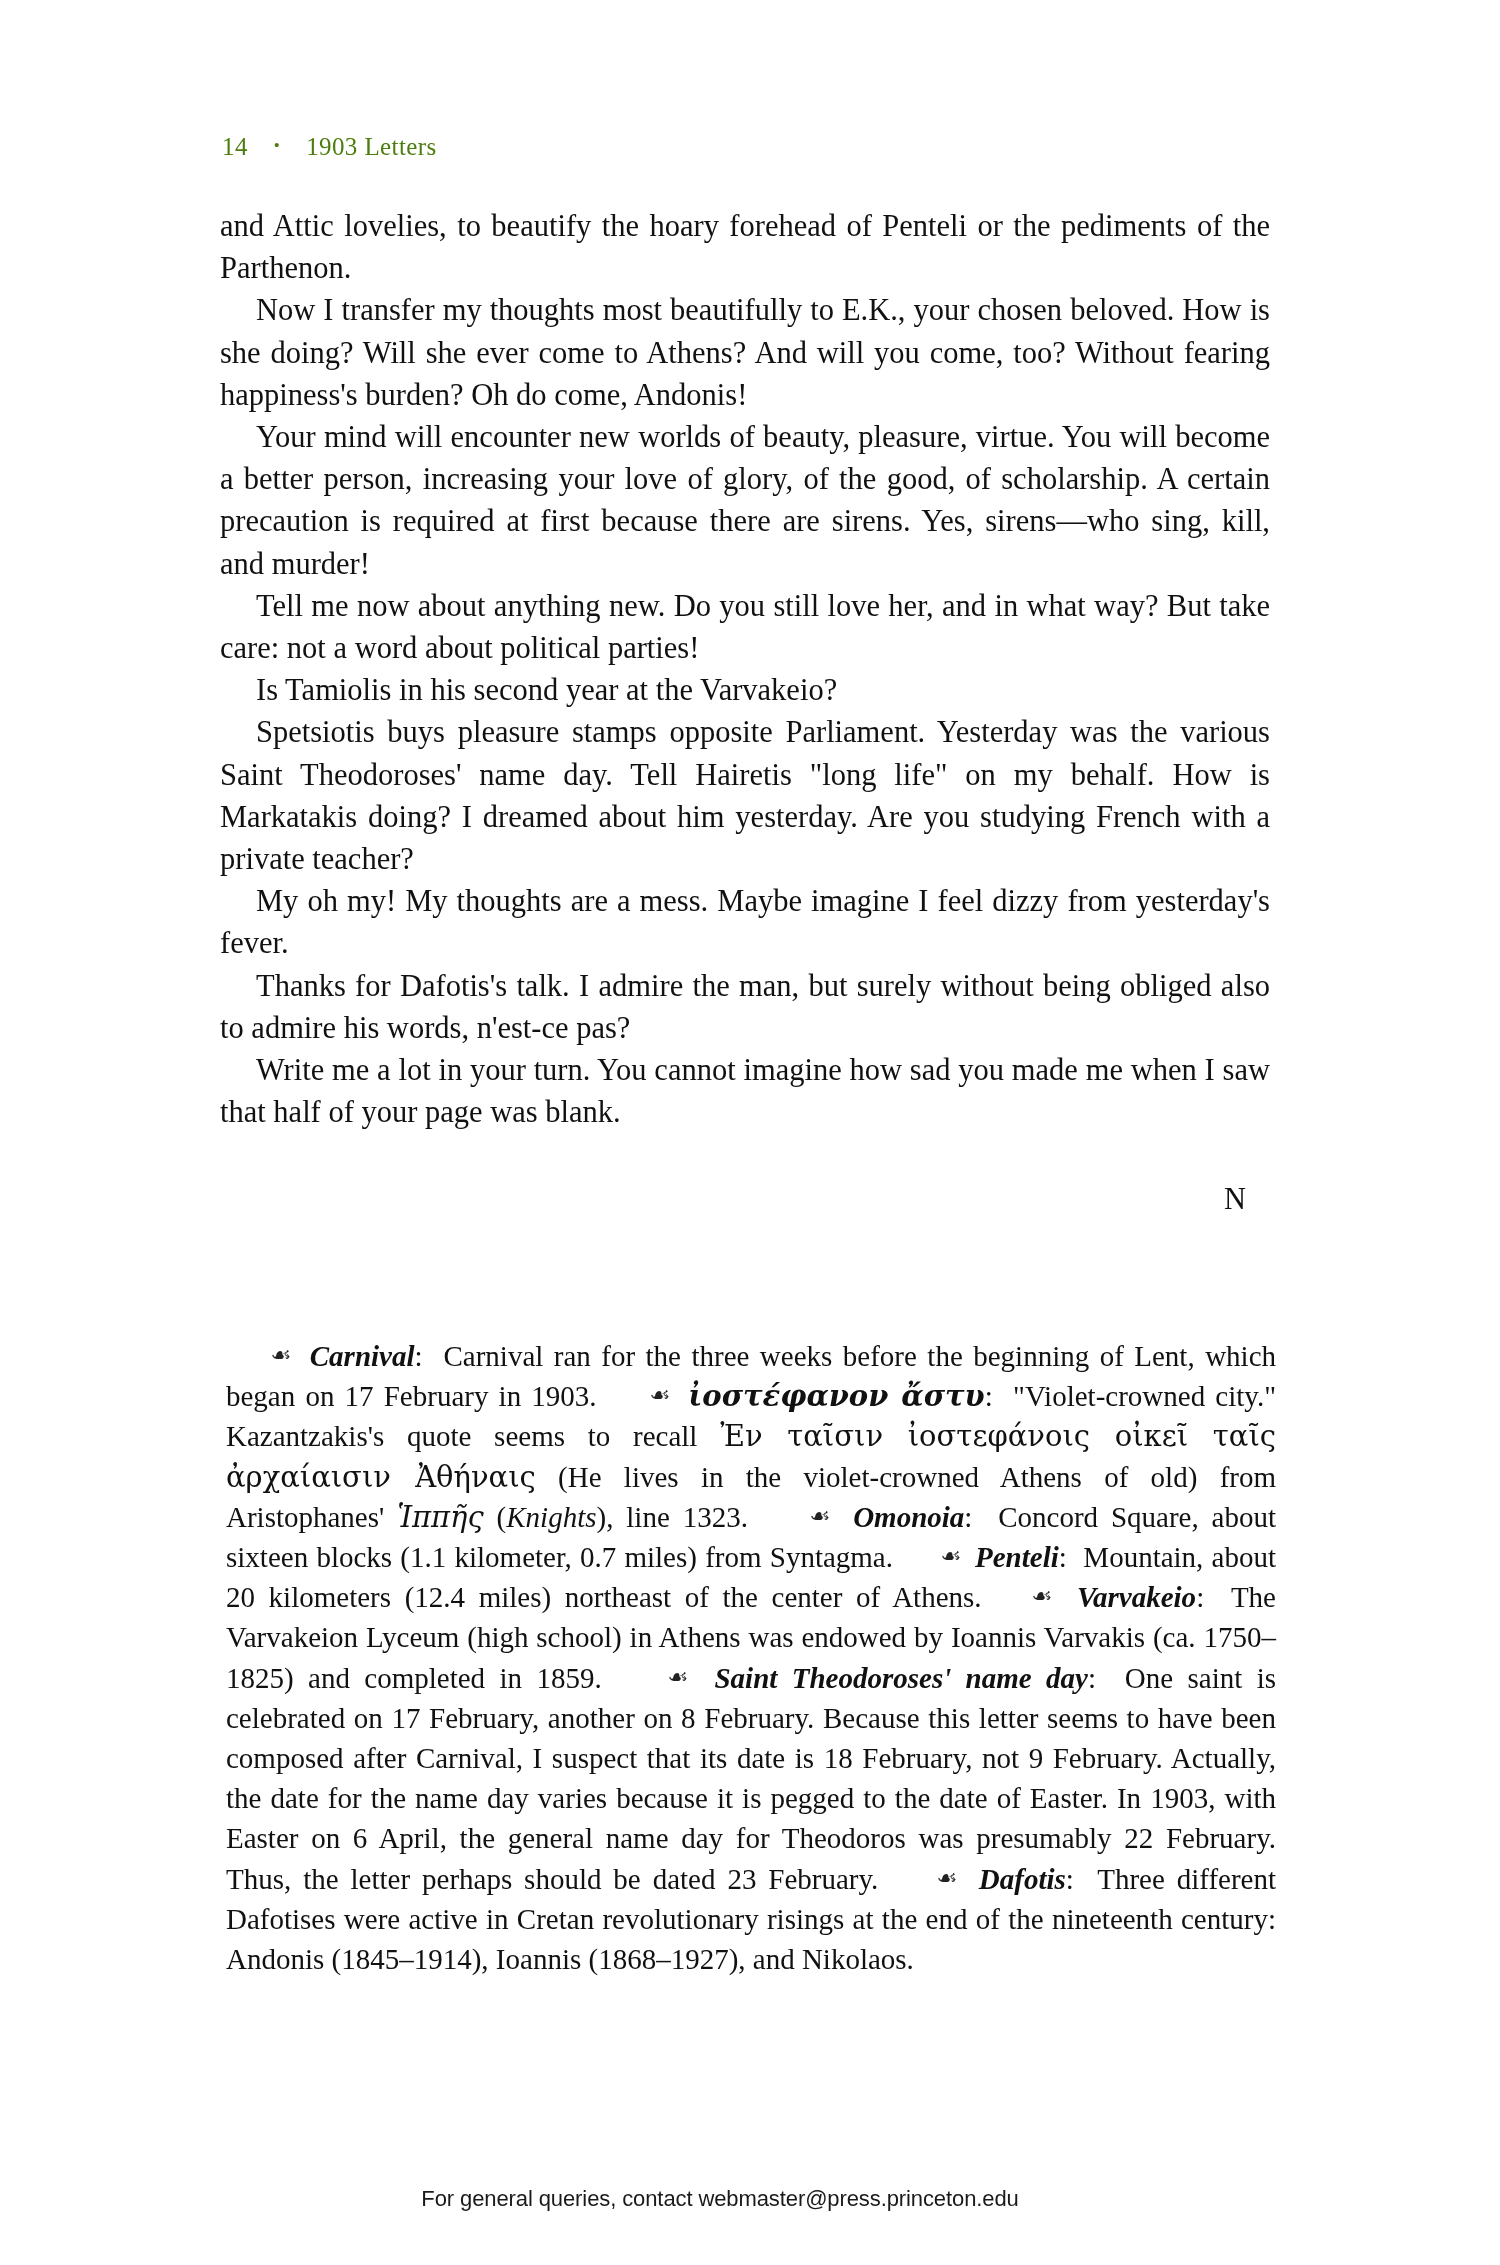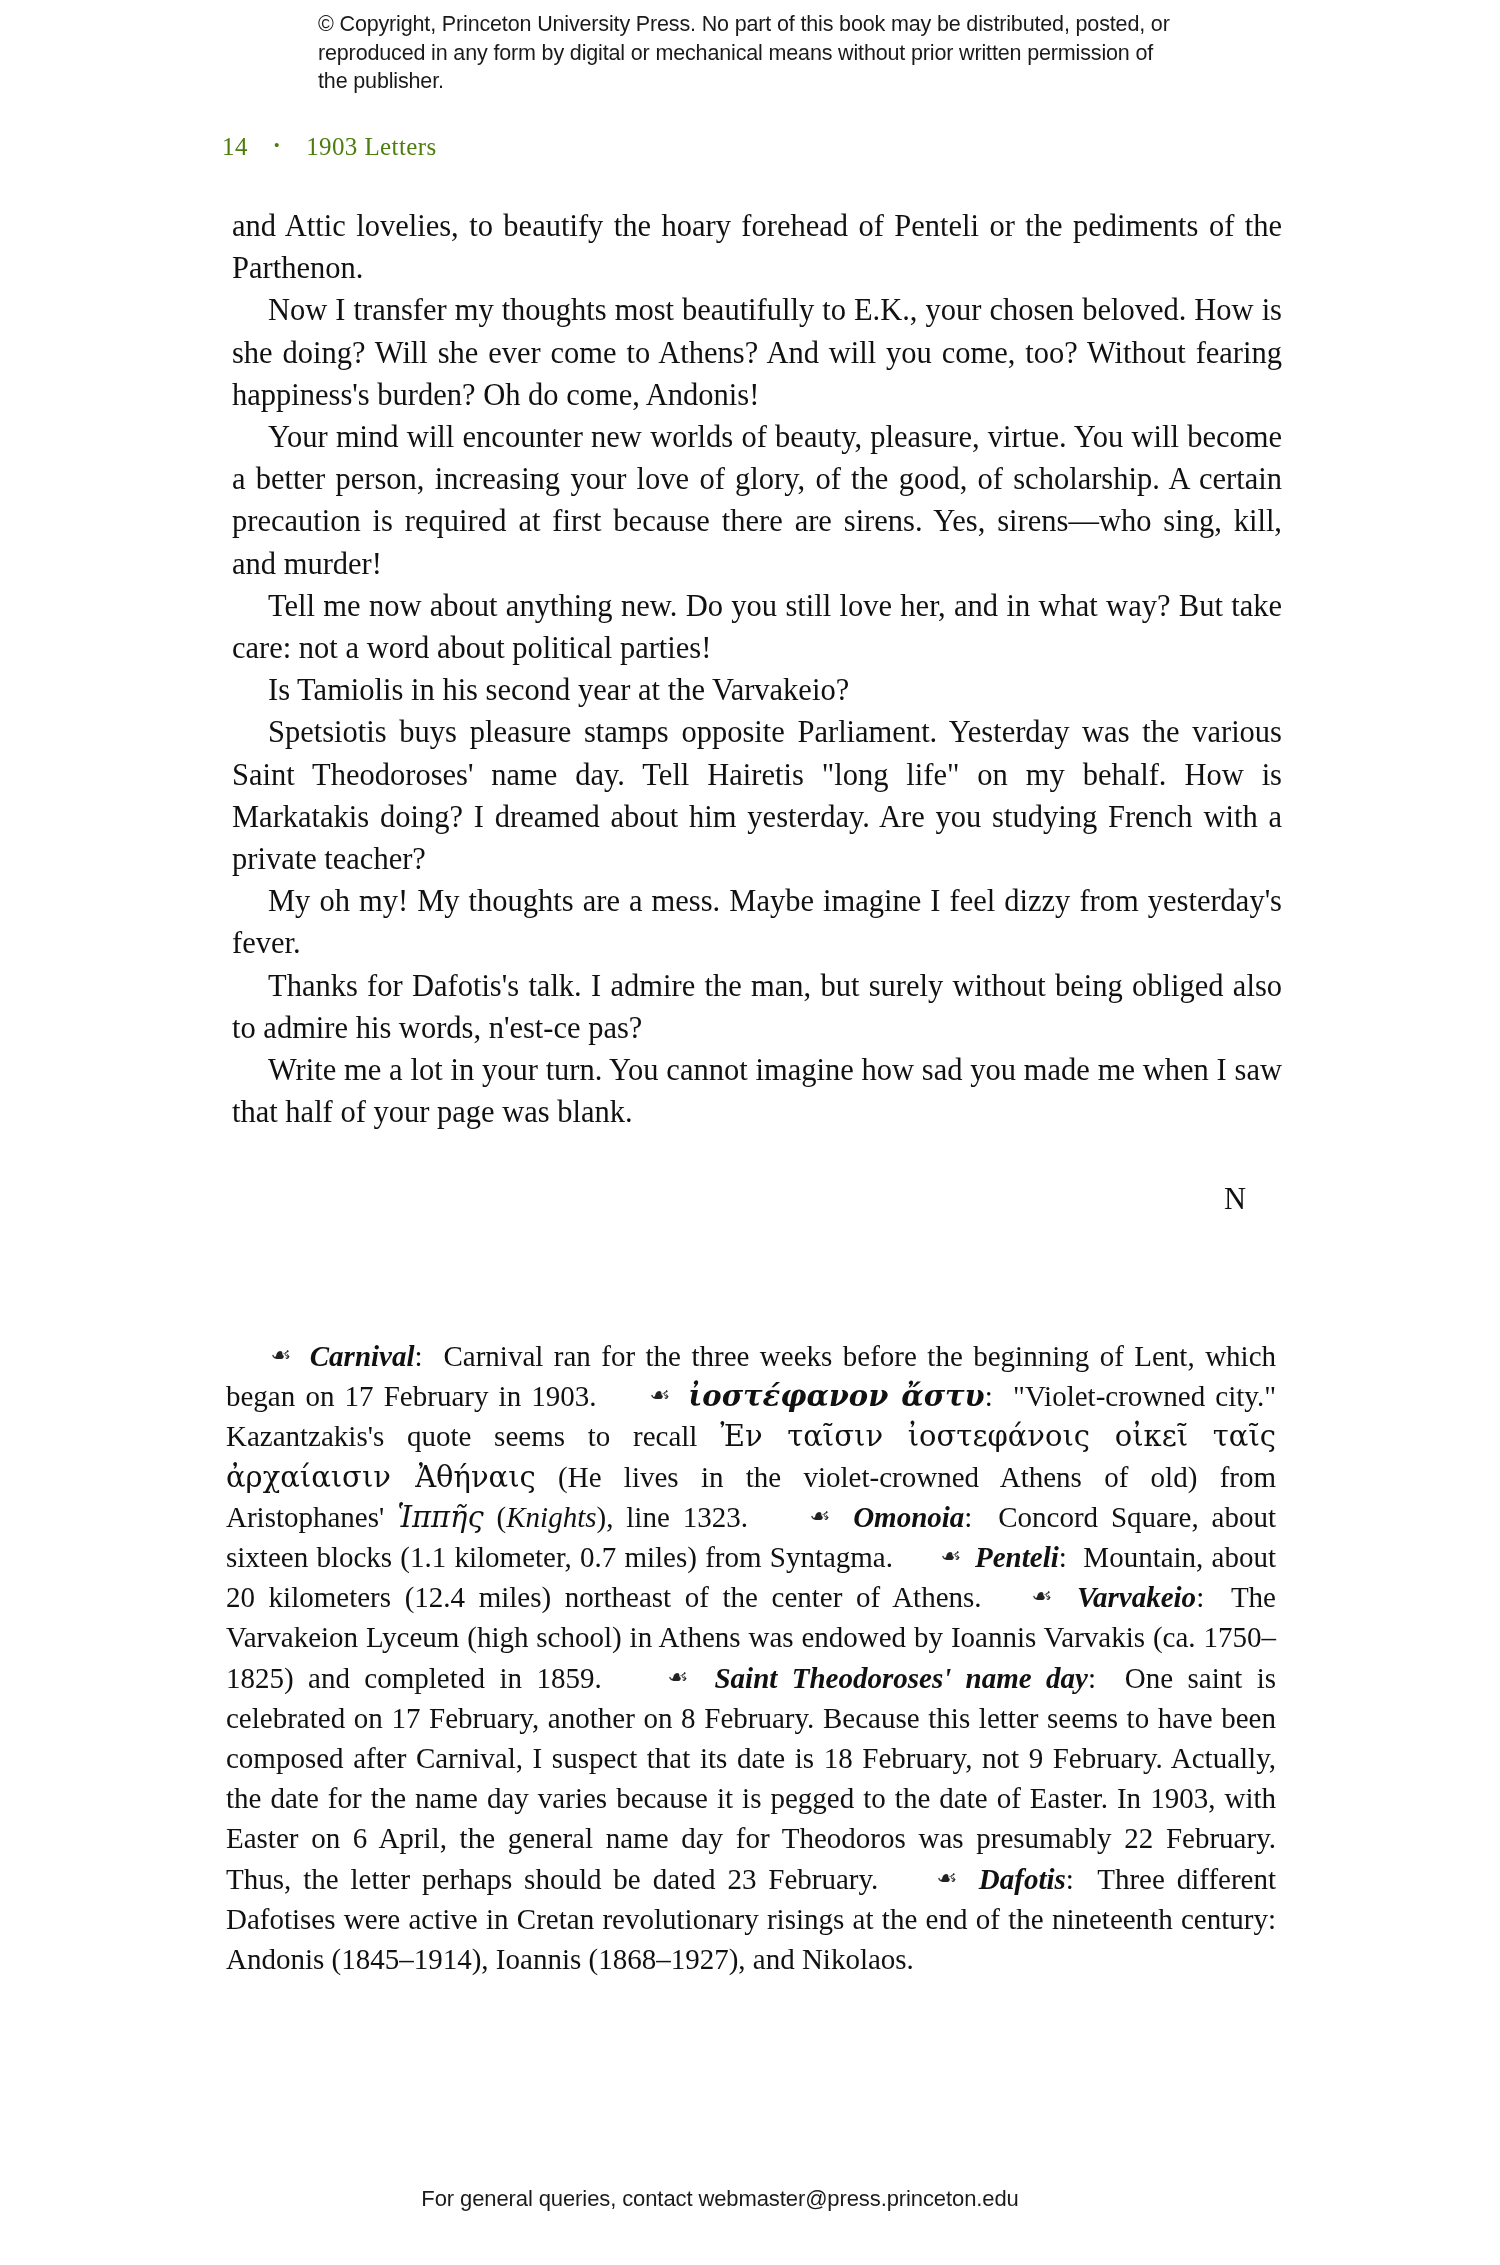--- a/index.html
+++ b/index.html
@@ -46,21 +46,21 @@
     display: inline-block;
     margin-right: 26px;
     position: relative;
     top: -4px;
     font-size: 17px;
   }
 
   
   .body-block {
     position: absolute;
-    left: 232px;
+    left: 220px;
     top: 205px;
     width: 1050px;
   }
   .body-block p {
     margin: 0;
     font-size: 30.5px;
     line-height: 42.2px;
     text-align: justify;
     text-justify: inter-word;
     color: #111111;
@@ -142,21 +142,20 @@
     font-size: 22px;
     color: #1a1a1a;
     letter-spacing: -0.1px;
   }
 </style>
 </head>
 <body>
 
 <div class="page">
 
-  <div class="copyright">© Copyright, Princeton University Press. No part of this book may be distributed, posted, or reproduced in any form by digital or mechanical means without prior written permission of the publisher.</div>
 
   <div class="running-head">
     <span class="rh-num">14</span><span class="rh-dot">•</span><span>1903 Letters</span>
   </div>
 
   <div class="body-block">
     <p>and Attic lovelies, to beautify the hoary forehead of Penteli or the pediments of the Parthenon.</p>
     <p class="indent">Now I transfer my thoughts most beautifully to E.K., your chosen beloved. How is she doing? Will she ever come to Athens? And will you come, too? Without fearing happiness's burden? Oh do come, Andonis!</p>
     <p class="indent">Your mind will encounter new worlds of beauty, pleasure, virtue. You will become a better person, increasing your love of glory, of the good, of scholarship. A certain precaution is required at first because there are sirens. Yes, sirens—who sing, kill, and murder!</p>
     <p class="indent">Tell me now about anything new. Do you still love her, and in what way? But take care: not a word about political parties!</p>

